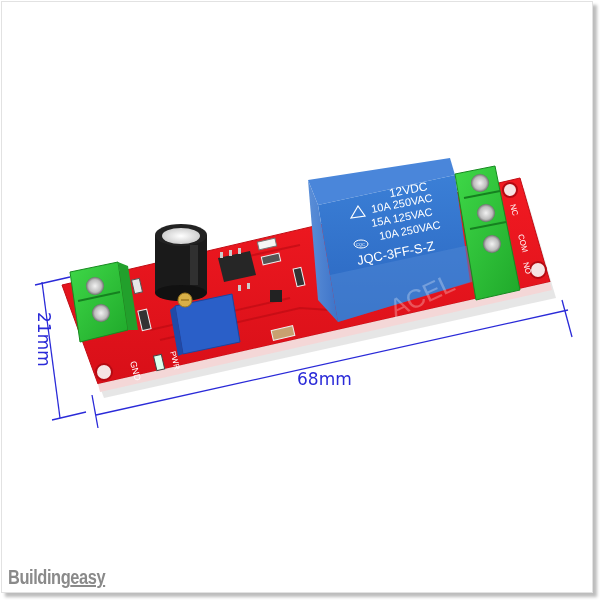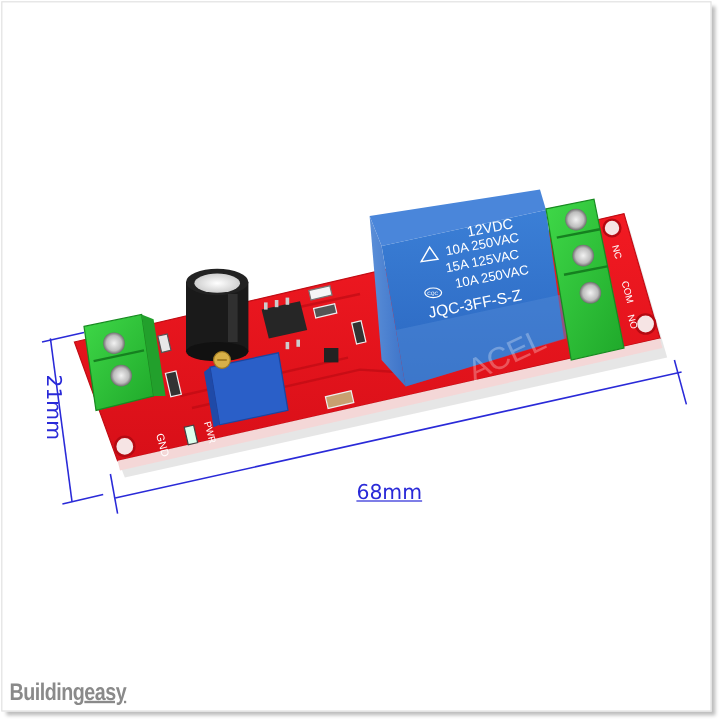--- a/index.html
+++ b/index.html
@@ -2,21 +2,21 @@
 <html><head>
 <meta charset="utf-8">
 <style>
   html, body { margin:0; padding:0; }
   body { width:600px; height:600px; background:#ffffff; position:relative; overflow:hidden; font-family:"Liberation Sans", sans-serif; }
   .frame { position:absolute; left:1px; top:1px; width:590px; height:590px; background:#ffffff; border:1px solid #e2e2e2; box-shadow: 4px 4px 3px #bdbdbd; }
   .scene { position:absolute; left:0; top:0; width:600px; height:600px; }
   .brand { position:absolute; left:8px; top:566px; font-family:"Liberation Sans", sans-serif; font-weight:bold; font-size:20px; color:#8a8a8a; letter-spacing:-0.5px; transform:scaleX(0.82); transform-origin:left center; }
   .brand .u { text-decoration:underline; text-decoration-thickness:2px; }
   .dim-label { position:absolute; color:#2a2ad8; font-family:"DejaVu Sans", sans-serif; font-size:17px; }
-  .dim-w { left:297px; top:401px;text-decoration:underline; }
+  .dim-w { left:297px; top:369px; }
   .dim-h { left:14px; top:312px; transform:rotate(90deg); transform-origin:left top; left:54px; }
 </style>
 </head>
 <body>
 
 <div class="frame"></div>
 
 <svg class="scene" width="600" height="600" viewBox="0 0 600 600" xmlns="http://www.w3.org/2000/svg">
   <defs>
     <linearGradient id="pcbGrad" x1="0" y1="0" x2="0" y2="1">

